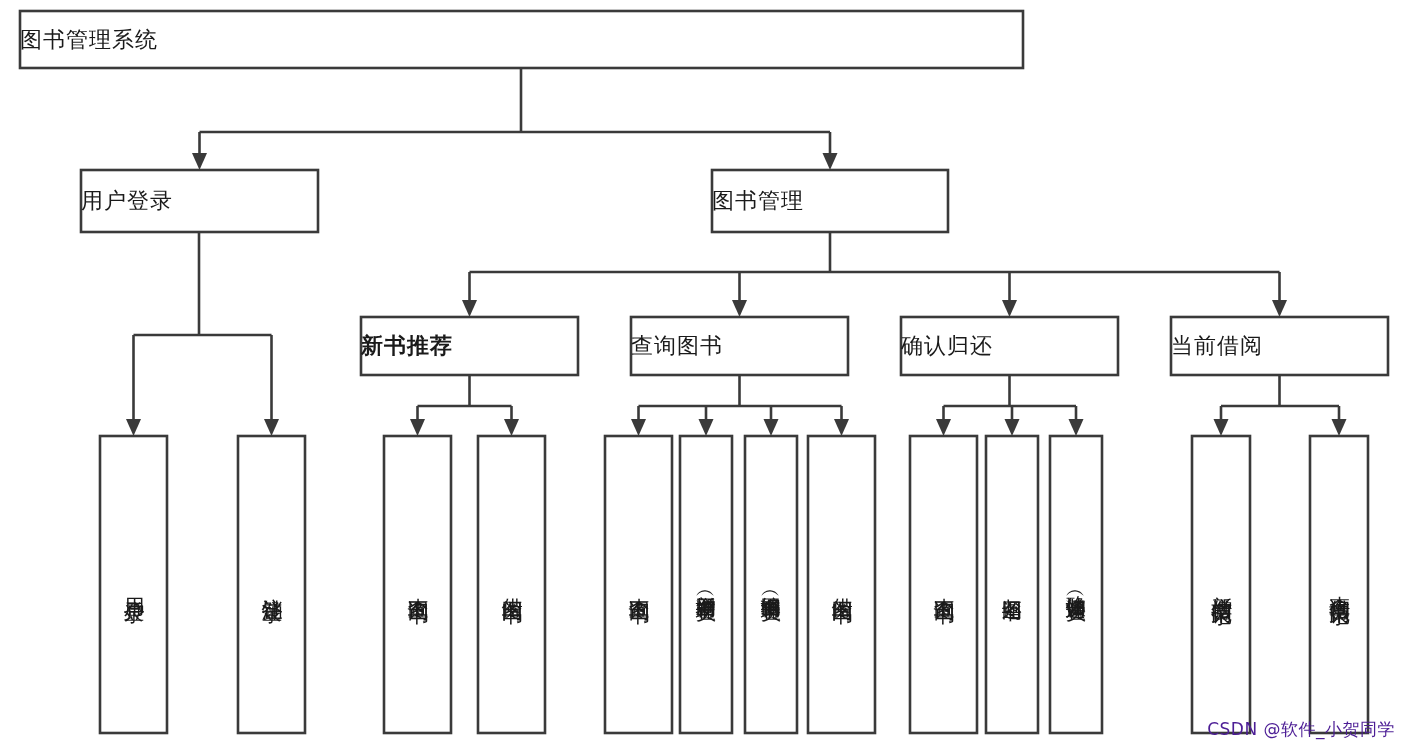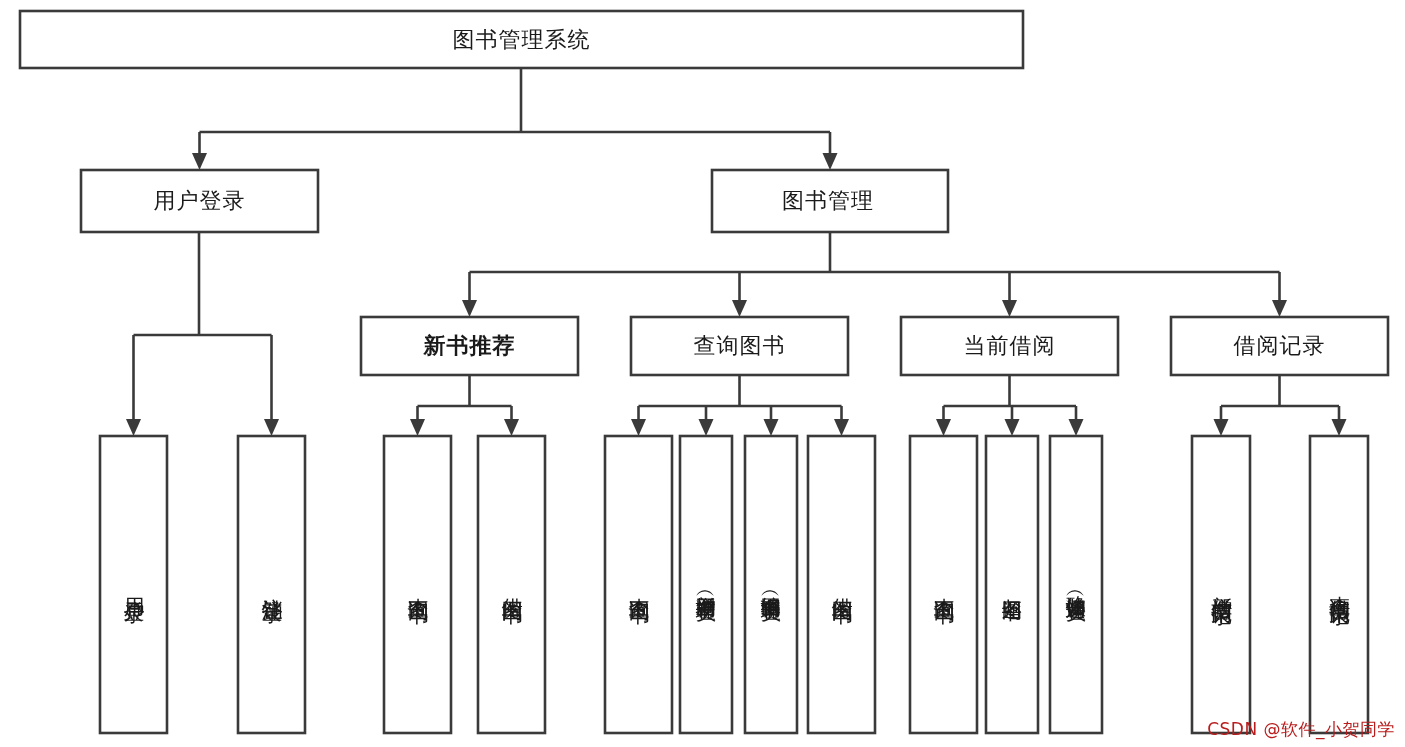--- a/index.html
+++ b/index.html
@@ -58,37 +58,36 @@
     line-height: 1.12;
     color: #1a1a1a;
     letter-spacing: 2px;
     white-space: nowrap;
     text-align: center;
   }
   .htext-wrap {
     position: absolute;
     display: flex;
     align-items: center;
-    justify-content: center;
     pointer-events: none;
   }
   .htext {
     font-family: "DejaVu Sans", "Liberation Sans", sans-serif;
     font-size: 22px;
     color: #1a1a1a;
     letter-spacing: 1px;
     white-space: nowrap;
   }
   #watermark {
     position: absolute;
     right: 10px;
     bottom: 6px;
     font-family: "DejaVu Sans", "Liberation Sans", sans-serif;
     font-size: 17px;
-    color: #b91c1c;
+    color: #4c1d95;
     white-space: nowrap;
     letter-spacing: 0.5px;
   }
 </style>
 </head>
 <body>
 
 <div id="diagram-root">
 
   <svg class="diagram-canvas" viewBox="0 0 1405 747">
@@ -188,24 +187,24 @@
       <div class="htext-wrap" style="left: 712px; top: 170px; width: 232px; height: 62px;">
         <div class="htext">图书管理</div>
       </div>
       <div class="htext-wrap" style="left: 361px; top: 317px; width: 217px; height: 58px; font-weight: bold;">
         <div class="htext">新书推荐</div>
       </div>
       <div class="htext-wrap" style="left: 631px; top: 317px; width: 217px; height: 58px;">
         <div class="htext">查询图书</div>
       </div>
       <div class="htext-wrap" style="left: 901px; top: 317px; width: 217px; height: 58px;">
+        <div class="htext">确认归还</div>
+      </div>
+      <div class="htext-wrap" style="left: 1171px; top: 317px; width: 217px; height: 58px;">
         <div class="htext">当前借阅</div>
-      </div>
-      <div class="htext-wrap" style="left: 1171px; top: 317px; width: 217px; height: 58px;">
-        <div class="htext">借阅记录</div>
       </div>
       <div class="vtext-wrap" style="left: 100px; top: 436px; width: 67px; height: 297px;">
         <div class="vtext">用户登录</div>
       </div>
       <div class="vtext-wrap" style="left: 238px; top: 436px; width: 67px; height: 297px;">
         <div class="vtext">注销登录</div>
       </div>
       <div class="vtext-wrap" style="left: 384px; top: 436px; width: 67px; height: 297px;">
         <div class="vtext">查询图书</div>
       </div>

